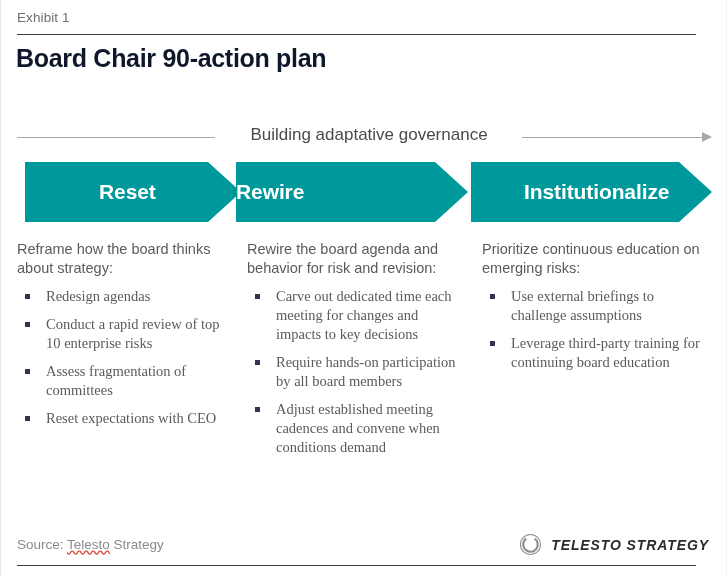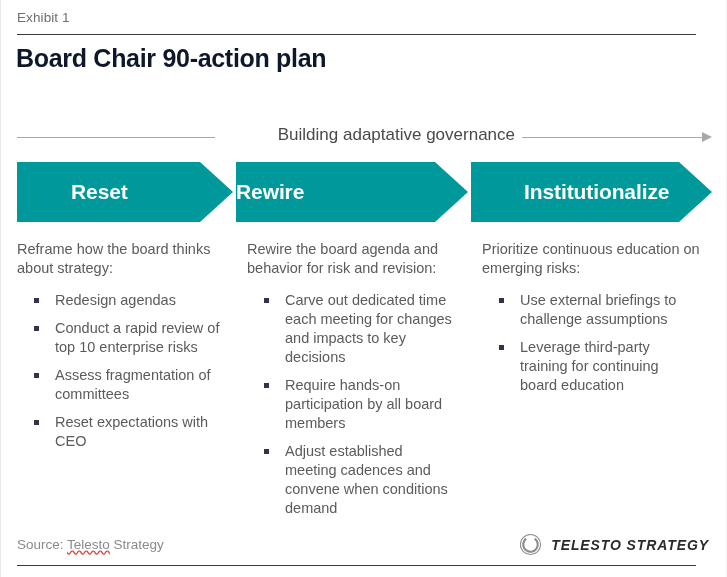--- a/index.html
+++ b/index.html
@@ -81,21 +81,21 @@
     height: 0;
     border-top: 5.5px solid transparent;
     border-bottom: 5.5px solid transparent;
     border-left: 10px solid #a8a8a8;
   }
   .band-label {
     position: absolute;
     left: 206px;
     top: -1px;
     width: 292px;
-    text-align: right;
+    text-align: center;
     font-size: 17px;
     color: #4a4a4a;
   }
 
   
   .chev-row {
     position: absolute;
     left: 16px;
     top: 162px;
     width: 695px;
@@ -107,23 +107,23 @@
     height: 60px;
     background: #00999b;
     display: flex;
     align-items: center;
     color: #ffffff;
     font-size: 21px;
     font-weight: bold;
     letter-spacing: -0.1px;
   }
   .chev-1 {
-    left: 0px;
+    left: 8px;
     width: 216px;
-    padding-left: 54px;
+    padding-left: 74px;
     box-sizing: border-box;
     clip-path: polygon(0 0, 183px 0, 216px 50%, 183px 100%, 0 100%);
   }
   .chev-2 {
     left: 219px;
     width: 232px;
     box-sizing: border-box;
     clip-path: polygon(0 0, 199px 0, 232px 50%, 199px 100%, 0 100%);
   }
   .chev-3 {
@@ -151,22 +151,23 @@
   .col-3 { left: 481px; width: 228px; }
 
   .col-intro {
     font-size: 14.5px;
     line-height: 19px;
     color: #5b5b5b;
     margin: 0 0 9px 0;
   }
   .bullets {
     list-style: none;
-    margin: 13px;
+    margin: 4px;
     padding: 0;
+    font-family: Liberation Serif, serif;
   }
   .bullet {
     position: relative;
     padding-left: 25px;
     margin-bottom: 9px;
     font-size: 14.5px;
     line-height: 19px;
     color: #5b5b5b;
   }
   .bullet .marker {

